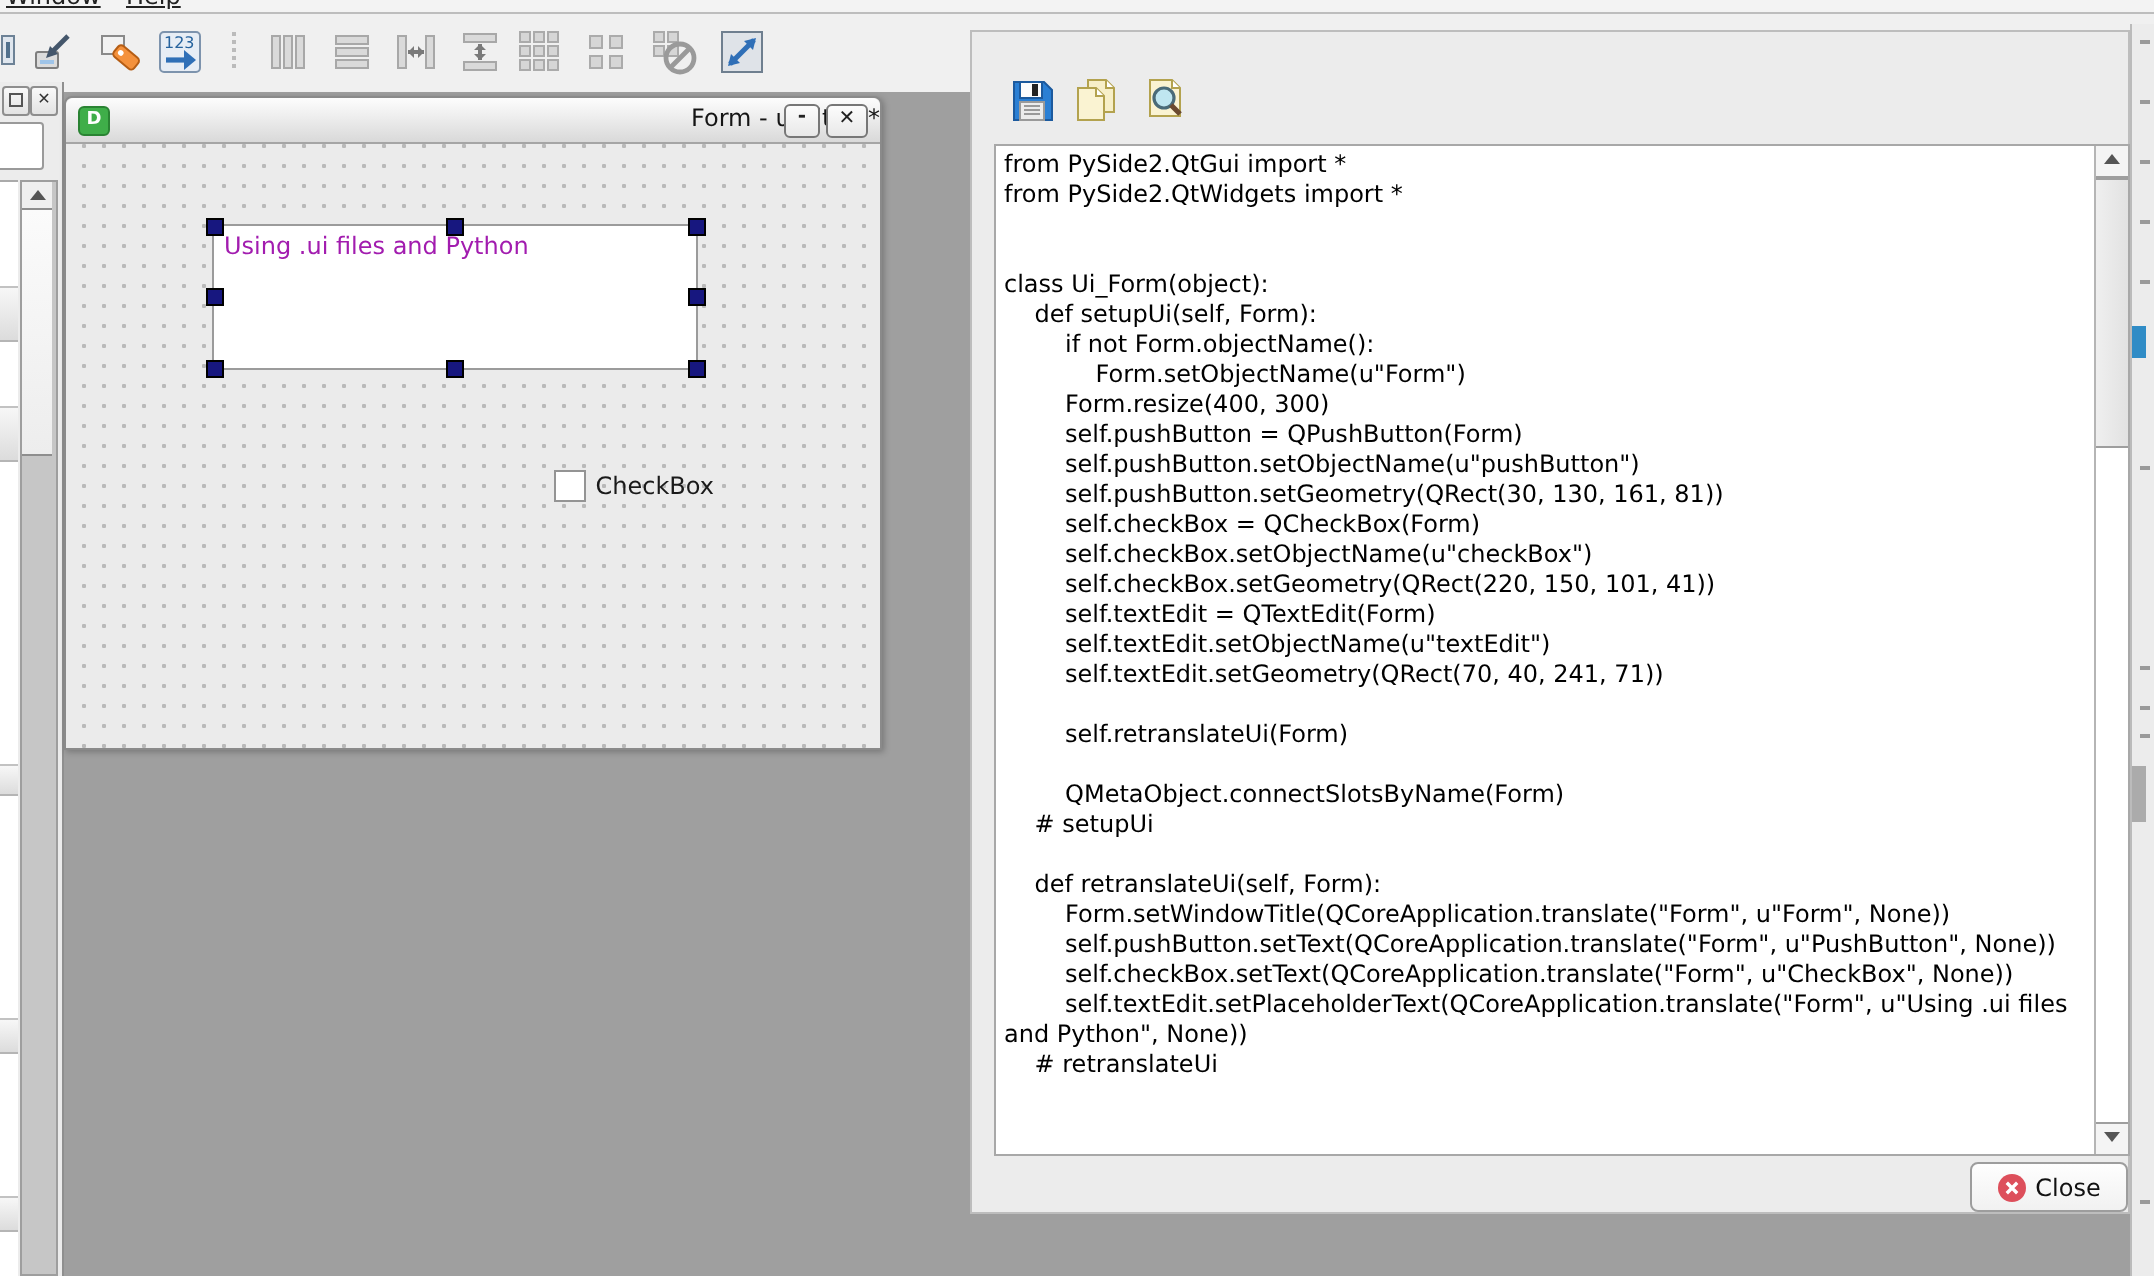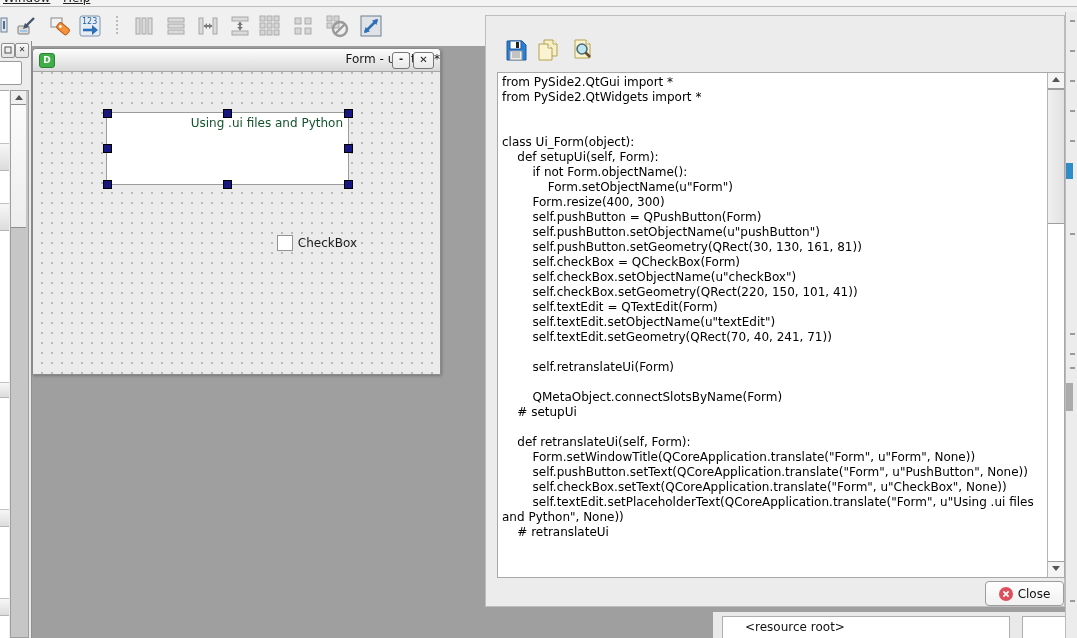--- a/index.html
+++ b/index.html
@@ -48,21 +48,21 @@
   .cap-btn{position:absolute;top:3px;height:15px;background:linear-gradient(#fcfcfc,#e8e8e8);
     border:1px solid #777;border-radius:3px;text-align:center;font-weight:bold;color:#222;}
   #form-min{right:30px;width:16px;font-size:10px;line-height:12px;}
   #form-close{right:6px;width:19px;font-size:10px;line-height:14px;}
   #form-canvas{position:absolute;left:0;top:23px;right:0;bottom:0;
     background-color:#ebebeb;
     background-image:radial-gradient(circle,#b9b9b9 1px,transparent 1.2px);
     background-size:10px 10px;background-position:4px 6px;}
   #textedit-widget{position:absolute;left:73px;top:40px;width:241px;height:71px;background:#fff;
     border:1px solid #9b9b9b;}
-  #textedit-placeholder{padding:3px 5px;color:#14532d;text-align:right;}
+  #textedit-placeholder{padding:3px 5px;color:#a21caf;}
   .handle{position:absolute;width:7px;height:7px;background:#17177f;border:1px solid #000;}
   #pushbutton-widget{position:absolute;left:33px;top:130px;width:161px;height:81px;
     background:linear-gradient(#fafafa,#ebebeb);border:1px solid #a3a3a3;border-radius:3px;
     display:flex;align-items:center;justify-content:center;color:#111;}
   #checkbox-widget{position:absolute;left:223px;top:150px;width:101px;height:41px;
     display:flex;align-items:center;justify-content:flex-end;}
   #checkbox-indicator{width:14px;height:14px;background:#fff;border:1px solid #949494;margin-right:5px;}
   
   #code-dialog{position:absolute;left:485px;top:15px;width:580px;height:592px;background:#ececec;
     border:1px solid #bdbdbd;box-sizing:border-box;}
@@ -345,24 +345,20 @@
     </div>
     <div id="close-btn">
       <svg width="14" height="14" viewBox="0 0 14 14">
           <circle cx="7" cy="7" r="7" fill="#dd4f5b"></circle>
           <path d="M4.4 4.4 l5.2 5.2 M9.6 4.4 l-5.2 5.2" stroke="#fff" stroke-width="1.7"></path>
         </svg>
       <span>Close</span>
     </div>
   </div>
 
-  <div id="bottom-dock">
-    <div id="res-root" class="res-box">&lt;resource root&gt;</div>
-    <div id="res-box2" class="res-box"></div>
-  </div>
 
   <div id="right-dock">
     <div class="rd-dash" style="top:8px"></div>
     <div class="rd-dash" style="top:38px"></div>
     <div class="rd-dash" style="top:68px"></div>
     <div class="rd-dash" style="top:98px"></div>
     <div class="rd-dash" style="top:128px"></div>
     <div id="rd-blue"></div>
     <div class="rd-dash" style="top:221px"></div>
     <div class="rd-dash" style="top:321px"></div>

